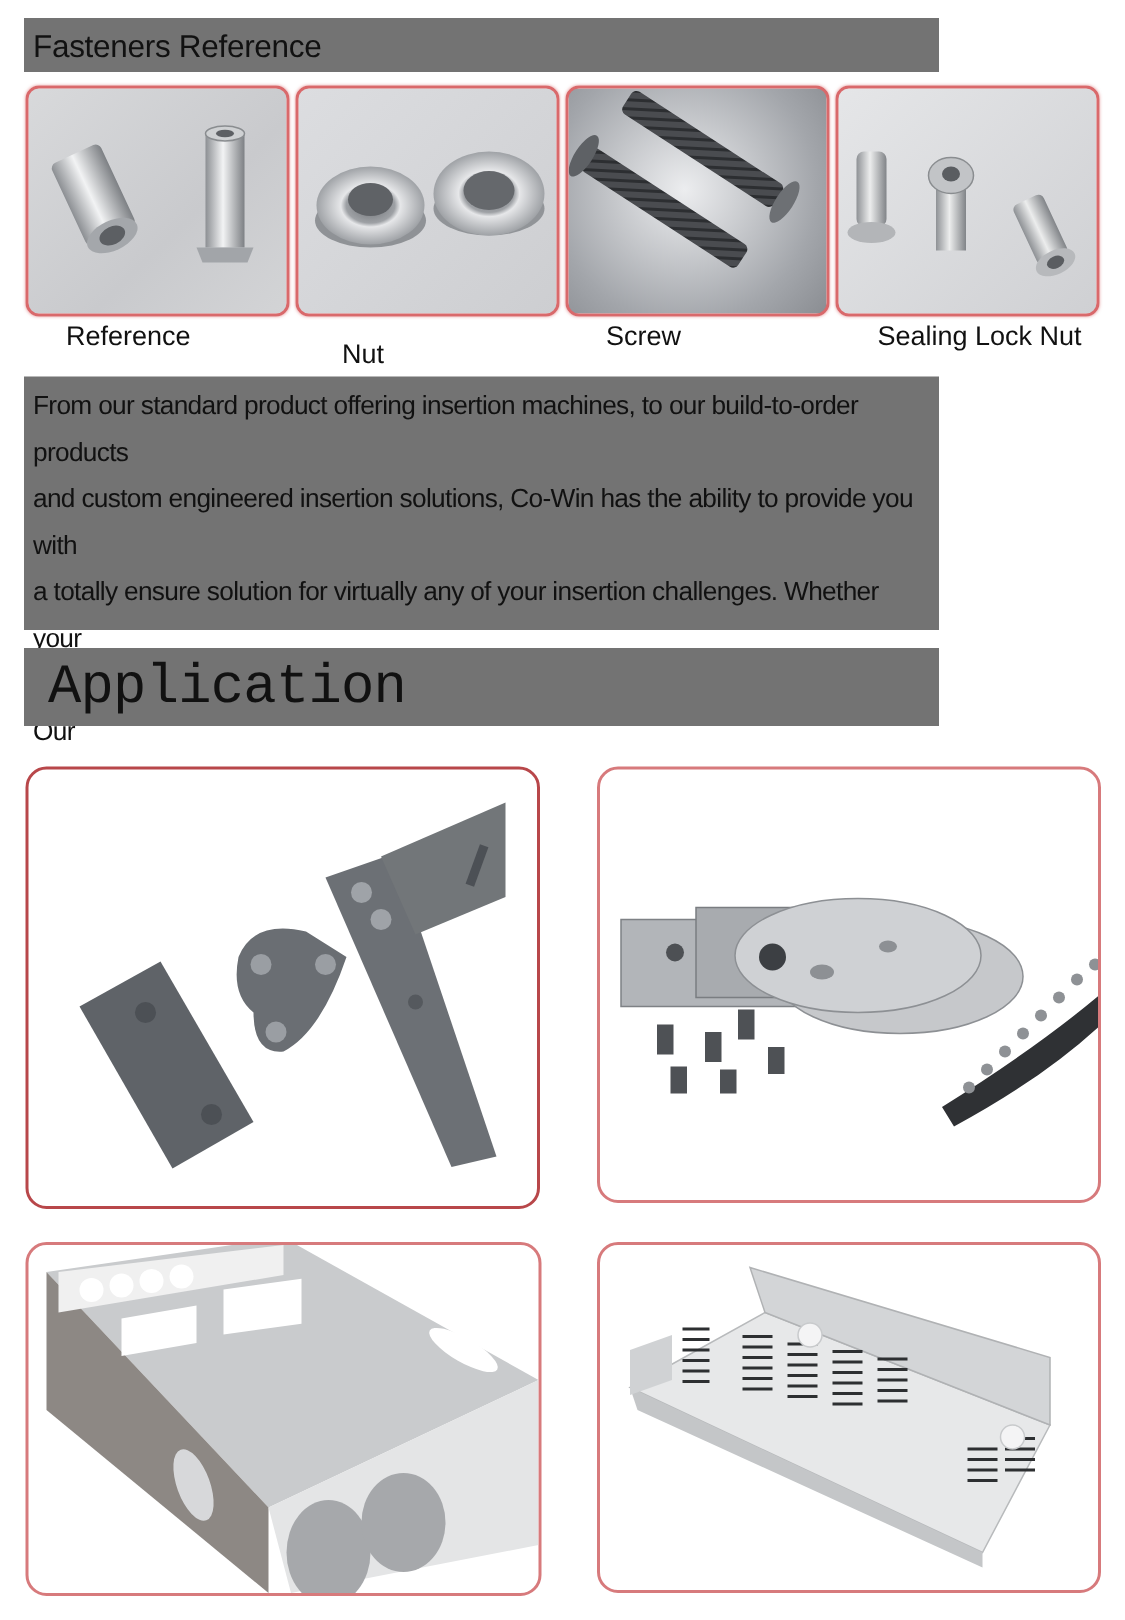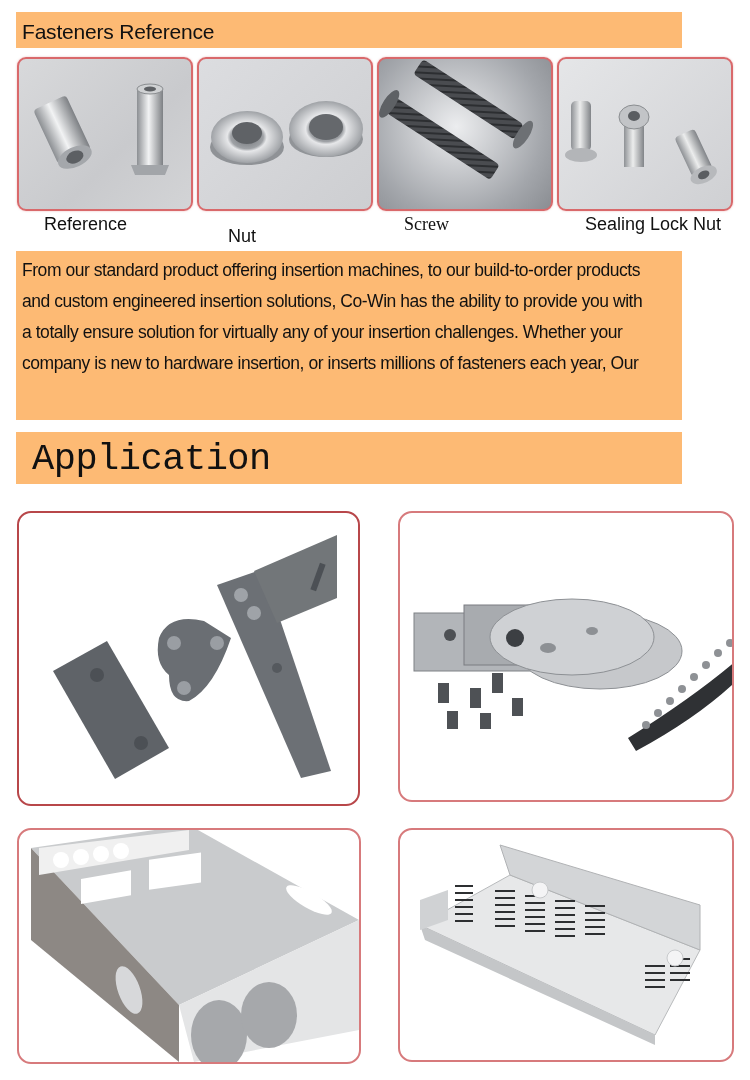--- a/index.html
+++ b/index.html
@@ -2,21 +2,21 @@
 <html><head>
 <meta charset="utf-8">
 <style>
   html, body { margin: 0; padding: 0; }
   body {
     width: 750px; height: 1080px; background: #ffffff;
     font-family: "Liberation Sans", sans-serif; color: #111;
     position: relative; overflow: hidden;
   }
   .section-bar {
-    position: absolute; left: 16px; width: 666px; background: #fdba74;
+    position: absolute; left: 16px; width: 610px; background: #737373;
     box-sizing: border-box;
   }
   #fasteners-header { top: 12px; height: 36px; padding-left: 6px; }
   #fasteners-header span { font-size: 21px; line-height: 40px; letter-spacing: -0.2px; }
   .fcard {
     position: absolute; top: 57px; height: 154px; box-sizing: border-box;
     border: 2px solid #d9696b; border-radius: 9px; overflow: hidden;
     box-shadow: 0 0 2px rgba(217,105,107,0.5);
   }
   .flabel { position: absolute; top: 213px; font-size: 18px; line-height: 22px; }
@@ -90,21 +90,21 @@
       </pattern>
     </defs>
     <g transform="rotate(33 86 75)">
       <rect x="10" y="35" width="120" height="18" fill="url(#thread)" rx="4"></rect>
       <ellipse cx="135" cy="44" rx="6" ry="16" fill="#6d7074"></ellipse>
       <rect x="8" y="82" width="124" height="18" fill="url(#thread)" rx="4"></rect>
       <ellipse cx="6" cy="91" rx="6" ry="16" fill="#5e6165"></ellipse>
     </g>
   </svg>
 </div>
-<div class="flabel" style="left:404px;font-family:Liberation Serif, serif;">Screw</div>
+<div class="flabel" style="left:404px;">Screw</div>
 
 <div class="fcard" style="left:557px;width:176px;background:linear-gradient(135deg,#e5e6e8,#cfd0d3);">
   <svg width="172" height="150">
     <defs>
       <linearGradient id="gl1" x1="0" x2="1">
           <stop offset="0" stop-color="#8e9195"></stop>
           <stop offset="0.45" stop-color="#eceded"></stop>
           <stop offset="1" stop-color="#818488"></stop>
         </linearGradient>
     </defs>

